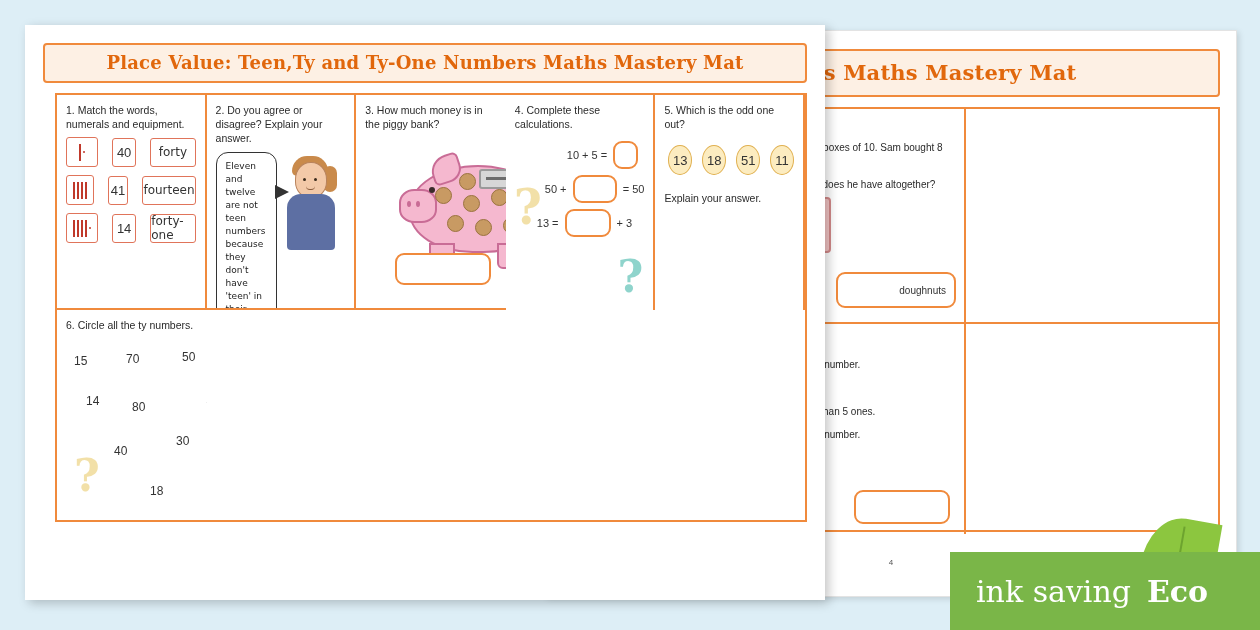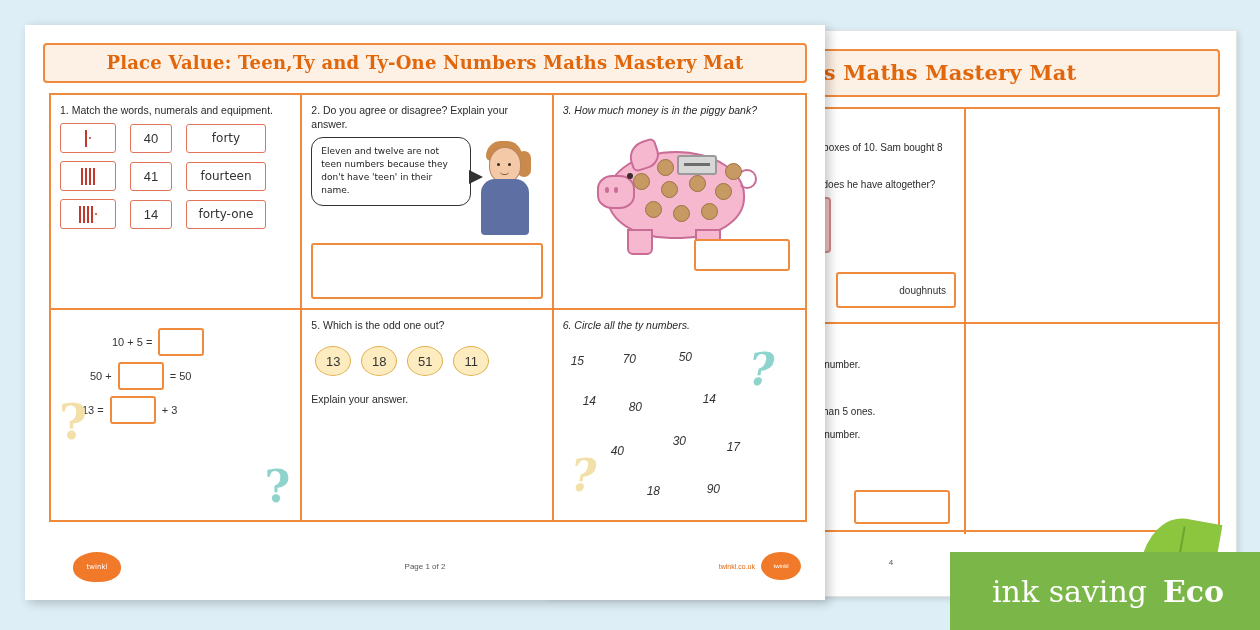--- a/index.html
+++ b/index.html
@@ -56,50 +56,50 @@
     white-space: nowrap;
   }
   .sheet-back .title-bar {
     margin: 18px 16px 0 16px;
     padding: 9px 4px 10px 4px;
   }
   .sheet-back .title-text { font-size: 21px; }
 
   
   .grid {
-    margin: 10px 18px 0 24px;
+    margin: 10px 18px 0 30px;
     border: 2px solid #f08a3c;
     display: grid;
-    grid-template-columns: 1fr 1fr 1fr;
+    grid-template-columns: 1fr 1fr 1fr 1fr 1fr;
     grid-template-rows: 215px 210px;
     background: #fff;
   }
   .cell {
     border-right: 2px solid #f08a3c;
     border-bottom: 2px solid #f08a3c;
     padding: 8px 9px;
     position: relative;
     overflow: hidden;
   }
-  .cell:nth-child(3n) { border-right: none; font-style: italic; }
+  .cell:nth-child(3n) { border-right: none; }
   .cell:nth-child(n+4) { border-bottom: none; }
 
   .q-text {
     font-family: "Liberation Sans", sans-serif;
     font-size: 10.5px;
     color: #2a2a2a;
     line-height: 1.35;
     margin: 0 0 6px 0;
   }
   .q-text.small { font-size: 10px; }
 
   
   .ans-box {
     border: 2px solid #f08a3c;
-    border-radius: 3px;
+    border-radius: 9px;
     background: #fff;
     box-sizing: border-box;
   }
 
   
   .match-rows { margin-top: 6px; }
   .match-row {
     display: flex;
     align-items: center;
     gap: 14px;
@@ -267,21 +267,21 @@
   .footer .url { position:absolute; right:52px; top:11px; font-size:7px; color:#e1670c;}
 
   
   .eco-badge {
     position: absolute;
     right: 0; bottom: 0;
     width: 310px; height: 78px;
     background: #7ab648;
     display: flex; align-items: center;
     box-sizing: border-box;
-    padding-left: 42px;
+    padding-left: 26px;
     color: #fff;
     z-index: 40;
   }
   .eco-badge .ink-text {
     font-size: 30px;
     font-family: "DejaVu Serif", serif;
   }
   .eco-badge .eco-text {
     font-size: 30px;
     font-weight: bold;
@@ -522,20 +522,21 @@
           <span class="coin" style="left:74px;top:68px;"></span>
           <span class="coin" style="left:102px;top:66px;"></span>
           <span class="coin" style="left:126px;top:26px;"></span>
           <span class="coin" style="left:58px;top:22px;"></span>
         </div>
         <div class="ans-box q3-answer"></div>
       </div>
     </div>
 
     <div class="cell">
+      <p class="q-text">4. Complete these calculations.</p>
       <div class="calc-list">
         <div class="calc-row r1">
           <span class="lbl">10 + 5 =</span>
           <span class="ans-box calc-box"></span>
         </div>
         <div class="calc-row r2">
           <span class="lbl">50 +</span>
           <span class="ans-box calc-box"></span>
           <span class="lbl">= 50</span>
         </div>
@@ -573,25 +574,19 @@
         <span style="left:164px;top:102px;">17</span>
         <span style="left:48px;top:106px;">40</span>
         <span style="left:84px;top:146px;">18</span>
         <span style="left:144px;top:144px;">90</span>
         <span class="qmark" style="left:186px;top:6px;font-size:44px;color:#8fd4cc;">?</span>
         <span class="qmark" style="left:8px;top:112px;font-size:44px;color:#f2e0a8;">?</span>
       </div>
     </div>
   </div>
 
-  <div class="footer">
-    <div class="twinkl-left">twinkl</div>
-    <div class="page-num">Page 1 of 2</div>
-    <div class="url">twinkl.co.uk</div>
-    <div class="twinkl-right">twinkl</div>
-  </div>
 </div>
 
 <div class="leaf"></div>
 <div class="eco-badge">
   <span class="ink-text">ink saving</span>
   <span class="eco-text">Eco</span>
 </div>
 
 </body></html>

